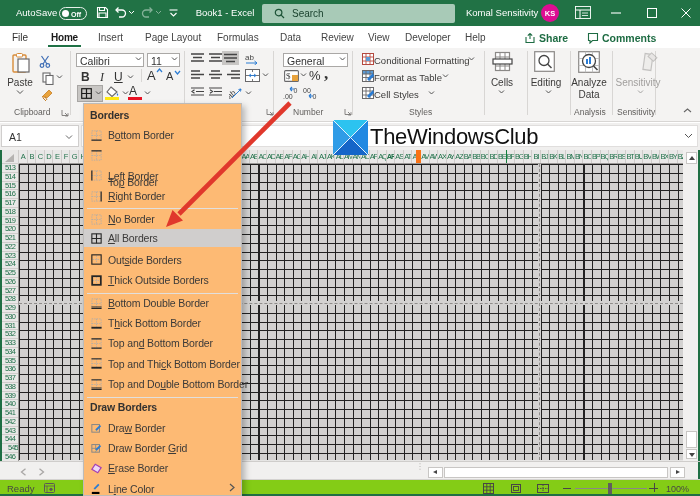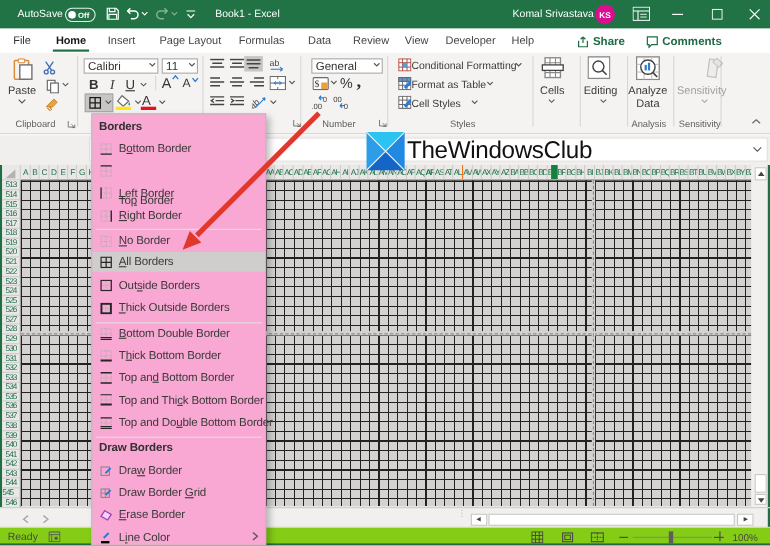--- a/index.html
+++ b/index.html
@@ -40,21 +40,28 @@
   <svg class="abs" style="left:155px;top:10px;opacity:.45" width="7" height="5" viewBox="0 0 7 5">
       <path d="M1 1 L3.5 3.5 L6 1" fill="none" stroke="#fff" stroke-width="1"></path>
     </svg>
 
   <svg class="abs" style="left:169px;top:9px" width="9" height="8" viewBox="0 0 9 8">
     <path d="M0.5 1 H8.5" stroke="#fff" stroke-width="1.1"></path>
     <path d="M1.5 4 L4.5 7 L7.5 4" fill="none" stroke="#fff" stroke-width="1.1"></path>
   </svg>
   <div class="abs" style="left:193px;top:7px;width:64px;text-align:center;font-size:9.5px;color:#fff;white-space:nowrap;">Book1 - Excel</div>
 
-  <div class="abs" style="left:466px;top:7px;font-size:9.5px;color:#fff;">Komal Srivastava</div>
+  <div class="abs" style="left:262px;top:4px;width:193px;height:19px;background:#a8cab7;border-radius:2px;">
+    <svg class="abs" style="left:12px;top:4px" width="11" height="11" viewBox="0 0 11 11">
+      <circle cx="4.6" cy="4.6" r="3.3" fill="none" stroke="#1c5236" stroke-width="1.2"></circle>
+      <path d="M7.2 7.2 L10 10" stroke="#1c5236" stroke-width="1.2"></path>
+    </svg>
+    <div class="abs" style="left:30px;top:4px;font-size:10px;color:#173f2b;">Search</div>
+  </div>
+  <div class="abs" style="left:466px;top:7px;font-size:9.5px;color:#fff;">Komal Sensitivity</div>
   <div class="abs" style="left:541px;top:4px;width:18px;height:18px;border-radius:50%;background:#dd0d92;">
     <div class="abs" style="left:0;top:5px;width:18px;text-align:center;font-size:7.5px;font-weight:bold;color:#fff;">KS</div>
   </div>
 
   <svg class="abs" style="left:575px;top:6px" width="16" height="13" viewBox="0 0 16 13">
     <rect x="0.5" y="0.5" width="15" height="12" fill="none" stroke="#fff" stroke-width="0.9"></rect>
     <path d="M0.5 4 H15.5 M5 4 V12.5" stroke="#fff" stroke-width="1"></path>
     <path d="M7 7 H13 M7 9.5 H13" stroke="#fff" stroke-width="0.8"></path>
   </svg>
   <svg class="abs" style="left:611px;top:12px" width="10" height="2" viewBox="0 0 10 2">
@@ -331,20 +338,26 @@
   <svg class="abs" style="left:637px;top:42px;opacity:.5" width="7" height="5" viewBox="0 0 7 5">
       <path d="M1 0.5 L3.5 3 L6 0.5" fill="none" stroke="#555" stroke-width="1"></path>
     </svg>
   <div class="lbl" style="left:617px;top:59px;">Sensitivity</div>
   <svg class="abs" style="left:683px;top:60px" width="9" height="5" viewBox="0 0 9 5">
       <path d="M1 4 L4.5 1 L8 4" fill="none" stroke="#666" stroke-width="1.1"></path>
     </svg>
 </div>
 
 <div class="abs" id="formularow" style="left:0;top:123px;width:700px;height:27px;background:#f0efee;">
+  <div class="abs" style="left:1px;top:1.5px;width:78px;height:22px;background:#fff;border:1px solid #d0cecd;">
+    <div class="abs" style="left:7px;top:5px;font-size:10.5px;color:#333;">A1</div>
+    <svg class="abs" style="left:63px;top:9px" width="8" height="5" viewBox="0 0 8 5">
+        <path d="M1 0.5 L4 3.5 L7 0.5" fill="none" stroke="#666" stroke-width="1"></path>
+      </svg>
+  </div>
   <div class="abs" style="left:81px;top:1.5px;width:617px;height:22px;background:#fff;border:1px solid #e0dedd;"></div>
   <svg class="abs" style="left:684px;top:10px" width="9" height="6" viewBox="0 0 9 6">
       <path d="M1 1 L4.5 4.5 L8 1" fill="none" stroke="#555" stroke-width="1"></path>
     </svg>
 </div>
 
 <div class="abs" id="sheet" style="left:0;top:150px;width:700px;height:311px;background:#e6e5e4;">
 
   <div class="abs" style="left:0;top:0;width:2px;height:311px;background:#1f6f44;"></div>
 
@@ -392,31 +405,31 @@
       <div style="position:absolute;left:307.908px;top:0;width:8.553px;height:13px;border-right:1px solid #cfcdcb;color:#20714a;font-size:7.5px;line-height:13.5px;text-align:center;letter-spacing:-1.2px;overflow:hidden;">AK</div>
       <div style="position:absolute;left:316.461px;top:0;width:8.553px;height:13px;border-right:1px solid #cfcdcb;color:#20714a;font-size:7.5px;line-height:13.5px;text-align:center;letter-spacing:-1.2px;overflow:hidden;">AL</div>
       <div style="position:absolute;left:325.014px;top:0;width:8.553px;height:13px;border-right:1px solid #cfcdcb;color:#20714a;font-size:7.5px;line-height:13.5px;text-align:center;letter-spacing:-1.2px;overflow:hidden;">AM</div>
       <div style="position:absolute;left:333.567px;top:0;width:8.553px;height:13px;border-right:1px solid #cfcdcb;color:#20714a;font-size:7.5px;line-height:13.5px;text-align:center;letter-spacing:-1.2px;overflow:hidden;">AN</div>
       <div style="position:absolute;left:342.12px;top:0;width:8.553px;height:13px;border-right:1px solid #cfcdcb;color:#20714a;font-size:7.5px;line-height:13.5px;text-align:center;letter-spacing:-1.2px;overflow:hidden;">AO</div>
       <div style="position:absolute;left:350.67300000000006px;top:0;width:8.553px;height:13px;border-right:1px solid #cfcdcb;color:#20714a;font-size:7.5px;line-height:13.5px;text-align:center;letter-spacing:-1.2px;overflow:hidden;">AP</div>
       <div style="position:absolute;left:359.22600000000006px;top:0;width:8.553px;height:13px;border-right:1px solid #cfcdcb;color:#20714a;font-size:7.5px;line-height:13.5px;text-align:center;letter-spacing:-1.2px;overflow:hidden;">AQ</div>
       <div style="position:absolute;left:367.77900000000005px;top:0;width:8.553px;height:13px;border-right:1px solid #cfcdcb;color:#20714a;font-size:7.5px;line-height:13.5px;text-align:center;letter-spacing:-1.2px;overflow:hidden;font-weight:bold;">AR</div>
       <div style="position:absolute;left:376.33200000000005px;top:0;width:8.553px;height:13px;border-right:1px solid #cfcdcb;color:#20714a;font-size:7.5px;line-height:13.5px;text-align:center;letter-spacing:-1.2px;overflow:hidden;">AS</div>
       <div style="position:absolute;left:384.88500000000005px;top:0;width:8.553px;height:13px;border-right:1px solid #cfcdcb;color:#20714a;font-size:7.5px;line-height:13.5px;text-align:center;letter-spacing:-1.2px;overflow:hidden;">AT</div>
-      <div style="position:absolute;left:393.43800000000005px;top:0;width:8.553px;height:13px;border-right:1px solid #f97316;color:#20714a;font-size:7.5px;line-height:13.5px;text-align:center;letter-spacing:-1.2px;overflow:hidden;">AU</div>
+      <div style="position:absolute;left:393.43800000000005px;top:0;width:8.553px;height:13px;border-right:5px solid #f97316;color:#20714a;font-size:7.5px;line-height:13.5px;text-align:center;letter-spacing:-1.2px;overflow:hidden;">AU</div>
       <div style="position:absolute;left:401.99100000000004px;top:0;width:8.553px;height:13px;border-right:1px solid #cfcdcb;color:#20714a;font-size:7.5px;line-height:13.5px;text-align:center;letter-spacing:-1.2px;overflow:hidden;">AV</div>
       <div style="position:absolute;left:410.54400000000004px;top:0;width:8.553px;height:13px;border-right:1px solid #cfcdcb;color:#20714a;font-size:7.5px;line-height:13.5px;text-align:center;letter-spacing:-1.2px;overflow:hidden;">AW</div>
       <div style="position:absolute;left:419.09700000000004px;top:0;width:8.553px;height:13px;border-right:1px solid #cfcdcb;color:#20714a;font-size:7.5px;line-height:13.5px;text-align:center;letter-spacing:-1.2px;overflow:hidden;">AX</div>
       <div style="position:absolute;left:427.65000000000003px;top:0;width:8.553px;height:13px;border-right:1px solid #cfcdcb;color:#20714a;font-size:7.5px;line-height:13.5px;text-align:center;letter-spacing:-1.2px;overflow:hidden;">AY</div>
       <div style="position:absolute;left:436.20300000000003px;top:0;width:8.553px;height:13px;border-right:1px solid #cfcdcb;color:#20714a;font-size:7.5px;line-height:13.5px;text-align:center;letter-spacing:-1.2px;overflow:hidden;">AZ</div>
       <div style="position:absolute;left:444.75600000000003px;top:0;width:8.553px;height:13px;border-right:1px solid #cfcdcb;color:#20714a;font-size:7.5px;line-height:13.5px;text-align:center;letter-spacing:-1.2px;overflow:hidden;">BA</div>
       <div style="position:absolute;left:453.309px;top:0;width:8.553px;height:13px;border-right:1px solid #cfcdcb;color:#20714a;font-size:7.5px;line-height:13.5px;text-align:center;letter-spacing:-1.2px;overflow:hidden;">BB</div>
       <div style="position:absolute;left:461.862px;top:0;width:8.553px;height:13px;border-right:1px solid #cfcdcb;color:#20714a;font-size:7.5px;line-height:13.5px;text-align:center;letter-spacing:-1.2px;overflow:hidden;">BC</div>
       <div style="position:absolute;left:470.415px;top:0;width:8.553px;height:13px;border-right:1px solid #cfcdcb;color:#20714a;font-size:7.5px;line-height:13.5px;text-align:center;letter-spacing:-1.2px;overflow:hidden;">BD</div>
-      <div style="position:absolute;left:478.9680000000001px;top:0;width:8.553px;height:13px;border-right:6px solid #15803d;color:#20714a;font-size:7.5px;line-height:13.5px;text-align:center;letter-spacing:-1.2px;overflow:hidden;">BE</div>
+      <div style="position:absolute;left:478.9680000000001px;top:0;width:8.553px;height:13px;border-right:1px solid #15803d;color:#20714a;font-size:7.5px;line-height:13.5px;text-align:center;letter-spacing:-1.2px;overflow:hidden;">BE</div>
       <div style="position:absolute;left:487.5210000000001px;top:0;width:8.553px;height:13px;border-right:1px solid #cfcdcb;color:#20714a;font-size:7.5px;line-height:13.5px;text-align:center;letter-spacing:-1.2px;overflow:hidden;">BF</div>
       <div style="position:absolute;left:496.07400000000007px;top:0;width:8.553px;height:13px;border-right:1px solid #cfcdcb;color:#20714a;font-size:7.5px;line-height:13.5px;text-align:center;letter-spacing:-1.2px;overflow:hidden;">BG</div>
       <div style="position:absolute;left:504.62700000000007px;top:0;width:8.553px;height:13px;border-right:1px solid #cfcdcb;color:#20714a;font-size:7.5px;line-height:13.5px;text-align:center;letter-spacing:-1.2px;overflow:hidden;">BH</div>
       <div style="position:absolute;left:513.1800000000001px;top:0;width:8.553px;height:13px;border-right:1px solid #cfcdcb;color:#20714a;font-size:7.5px;line-height:13.5px;text-align:center;letter-spacing:-1.2px;overflow:hidden;">BI</div>
       <div style="position:absolute;left:521.7330000000001px;top:0;width:8.553px;height:13px;border-right:1px solid #cfcdcb;color:#20714a;font-size:7.5px;line-height:13.5px;text-align:center;letter-spacing:-1.2px;overflow:hidden;">BJ</div>
       <div style="position:absolute;left:530.2860000000001px;top:0;width:8.553px;height:13px;border-right:1px solid #cfcdcb;color:#20714a;font-size:7.5px;line-height:13.5px;text-align:center;letter-spacing:-1.2px;overflow:hidden;">BK</div>
       <div style="position:absolute;left:538.839px;top:0;width:8.553px;height:13px;border-right:1px solid #cfcdcb;color:#20714a;font-size:7.5px;line-height:13.5px;text-align:center;letter-spacing:-1.2px;overflow:hidden;">BL</div>
       <div style="position:absolute;left:547.392px;top:0;width:8.553px;height:13px;border-right:1px solid #cfcdcb;color:#20714a;font-size:7.5px;line-height:13.5px;text-align:center;letter-spacing:-1.2px;overflow:hidden;">BM</div>
       <div style="position:absolute;left:555.945px;top:0;width:8.553px;height:13px;border-right:1px solid #cfcdcb;color:#20714a;font-size:7.5px;line-height:13.5px;text-align:center;letter-spacing:-1.2px;overflow:hidden;">BN</div>
       <div style="position:absolute;left:564.498px;top:0;width:8.553px;height:13px;border-right:1px solid #cfcdcb;color:#20714a;font-size:7.5px;line-height:13.5px;text-align:center;letter-spacing:-1.2px;overflow:hidden;">BO</div>
@@ -459,21 +472,21 @@
       <div style="position:absolute;left:0;top:192.654px;width:16px;height:8.757px;border-bottom:1px solid #cfcdcb;color:#20714a;font-size:7.5px;line-height:8.7px;text-align:center;letter-spacing:-0.8px;overflow:hidden;">535</div>
       <div style="position:absolute;left:0;top:201.411px;width:16px;height:8.757px;border-bottom:1px solid #cfcdcb;color:#20714a;font-size:7.5px;line-height:8.7px;text-align:center;letter-spacing:-0.8px;overflow:hidden;">536</div>
       <div style="position:absolute;left:0;top:210.168px;width:16px;height:8.757px;border-bottom:1px solid #cfcdcb;color:#20714a;font-size:7.5px;line-height:8.7px;text-align:center;letter-spacing:-0.8px;overflow:hidden;">537</div>
       <div style="position:absolute;left:0;top:218.92499999999998px;width:16px;height:8.757px;border-bottom:1px solid #cfcdcb;color:#20714a;font-size:7.5px;line-height:8.7px;text-align:center;letter-spacing:-0.8px;overflow:hidden;">538</div>
       <div style="position:absolute;left:0;top:227.682px;width:16px;height:8.757px;border-bottom:1px solid #cfcdcb;color:#20714a;font-size:7.5px;line-height:8.7px;text-align:center;letter-spacing:-0.8px;overflow:hidden;">539</div>
       <div style="position:absolute;left:0;top:236.439px;width:16px;height:8.757px;border-bottom:1px solid #cfcdcb;color:#20714a;font-size:7.5px;line-height:8.7px;text-align:center;letter-spacing:-0.8px;overflow:hidden;">540</div>
       <div style="position:absolute;left:0;top:245.196px;width:16px;height:8.757px;border-bottom:1px solid #cfcdcb;color:#20714a;font-size:7.5px;line-height:8.7px;text-align:center;letter-spacing:-0.8px;overflow:hidden;">541</div>
       <div style="position:absolute;left:0;top:253.953px;width:16px;height:8.757px;border-bottom:1px solid #cfcdcb;color:#20714a;font-size:7.5px;line-height:8.7px;text-align:center;letter-spacing:-0.8px;overflow:hidden;">542</div>
       <div style="position:absolute;left:0;top:262.71px;width:16px;height:8.757px;border-bottom:1px solid #cfcdcb;color:#20714a;font-size:7.5px;line-height:8.7px;text-align:center;letter-spacing:-0.8px;overflow:hidden;">543</div>
       <div style="position:absolute;left:0;top:271.467px;width:16px;height:8.757px;border-bottom:1px solid #cfcdcb;color:#20714a;font-size:7.5px;line-height:8.7px;text-align:center;letter-spacing:-0.8px;overflow:hidden;">544</div>
-      <div style="position:absolute;left:0;top:280.224px;width:16px;height:8.757px;border-bottom:1px solid #cfcdcb;color:#20714a;font-size:7.5px;line-height:8.7px;text-align:left;letter-spacing:-0.8px;overflow:hidden;">545</div>
+      <div style="position:absolute;left:0;top:280.224px;width:16px;height:8.757px;border-bottom:1px solid #cfcdcb;color:#20714a;font-size:7.5px;line-height:8.7px;text-align:right;letter-spacing:-0.8px;overflow:hidden;">545</div>
       <div style="position:absolute;left:0;top:288.981px;width:16px;height:8.757px;border-bottom:1px solid #cfcdcb;color:#20714a;font-size:7.5px;line-height:8.7px;text-align:center;letter-spacing:-0.8px;overflow:hidden;">546</div>
     </div>
 
   <div class="abs" id="grid" style="left: 19px; top: 14px; width: 664px; height: 296px; background: repeating-linear-gradient(to right, rgb(34, 34, 34) 0px, rgb(34, 34, 34) 1.02px, transparent 1.02px, transparent 8.553px), repeating-linear-gradient(rgb(34, 34, 34) 0px, rgb(34, 34, 34) 1.02px, transparent 1.02px, transparent 8.757px) rgb(211, 210, 209);"></div>
 
   <div class="abs" style="left:19px;top:151px;width:664px;height:3.5px;background:#d3d2d1;"></div>
     <div class="abs" style="left:19px;top:152.5px;width:664px;height:0;border-top:1.5px dashed #8f8d8b;"></div>
   <div class="abs" style="left:537.5px;top:14px;width:3.5px;height:296px;background:#d3d2d1;"></div>
     <div class="abs" style="left:539px;top:14px;width:0;height:296px;border-left:1.5px dashed #8f8d8b;"></div>
 
@@ -542,21 +555,21 @@
   <svg width="35" height="35" viewBox="0 0 35 35">
     <polygon points="0,0 35,0 17.5,17.5" fill="#2cc3f0"></polygon>
     <polygon points="0,0 0,35 17.5,17.5" fill="#2f9ce7"></polygon>
     <polygon points="35,0 35,35 17.5,17.5" fill="#2189e2"></polygon>
     <polygon points="0,35 35,35 17.5,17.5" fill="#1565c8"></polygon>
     <path d="M0 0 L35 35 M35 0 L0 35" stroke="#e4f3fc" stroke-width="1"></path>
   </svg>
   <div class="abs" style="left:37px;top:4px;font-size:22px;color:#111;letter-spacing:-0.3px;white-space:nowrap;">TheWindowsClub</div>
 </div>
 
-<div class="abs" id="menu" style="left:83px;top:103px;width:159px;height:393px;background:#f9a8d4;border:1px solid #bdbbb9;box-shadow:3px 3px 6px rgba(0,0,0,0.25);z-index:20;font-size:10.5px;color:#3b3a39;white-space:nowrap;letter-spacing:-0.15px;">
+<div class="abs" id="menu" style="left:83px;top:103px;width:159px;height:393px;background:#fdba74;border:1px solid #bdbbb9;box-shadow:3px 3px 6px rgba(0,0,0,0.25);z-index:20;font-size:10.5px;color:#3b3a39;white-space:nowrap;letter-spacing:-0.15px;">
   <div class="abs" style="left:6px;top:5px;font-weight:bold;color:#323130;">Borders</div>
   <div class="abs" style="left:0;top:125px;width:157px;height:18px;background:#d0cecd;"></div>
   <div id="mitems">
       <div style="position:absolute;left:0;top:22px;width:157px;height:18px;">
         <svg width="11" height="11" viewBox="0 0 13 13" style="position:absolute;left:7px;top:3.5px">
           <rect x="1" y="1" width="11" height="11" fill="none" stroke="#aeacaa" stroke-width="1" stroke-dasharray="1.6 1.3"></rect>
           <path d="M6.5 1 V12 M1 6.5 H12" stroke="#aeacaa" stroke-width="1" stroke-dasharray="1.6 1.3"></path>
           <path d="M0.5 12 H12.5" stroke="#262626" stroke-width="1.45"></path>
         </svg>
         <div style="position:absolute;left:24px;top:3px;">B<u>o</u>ttom Border</div>

